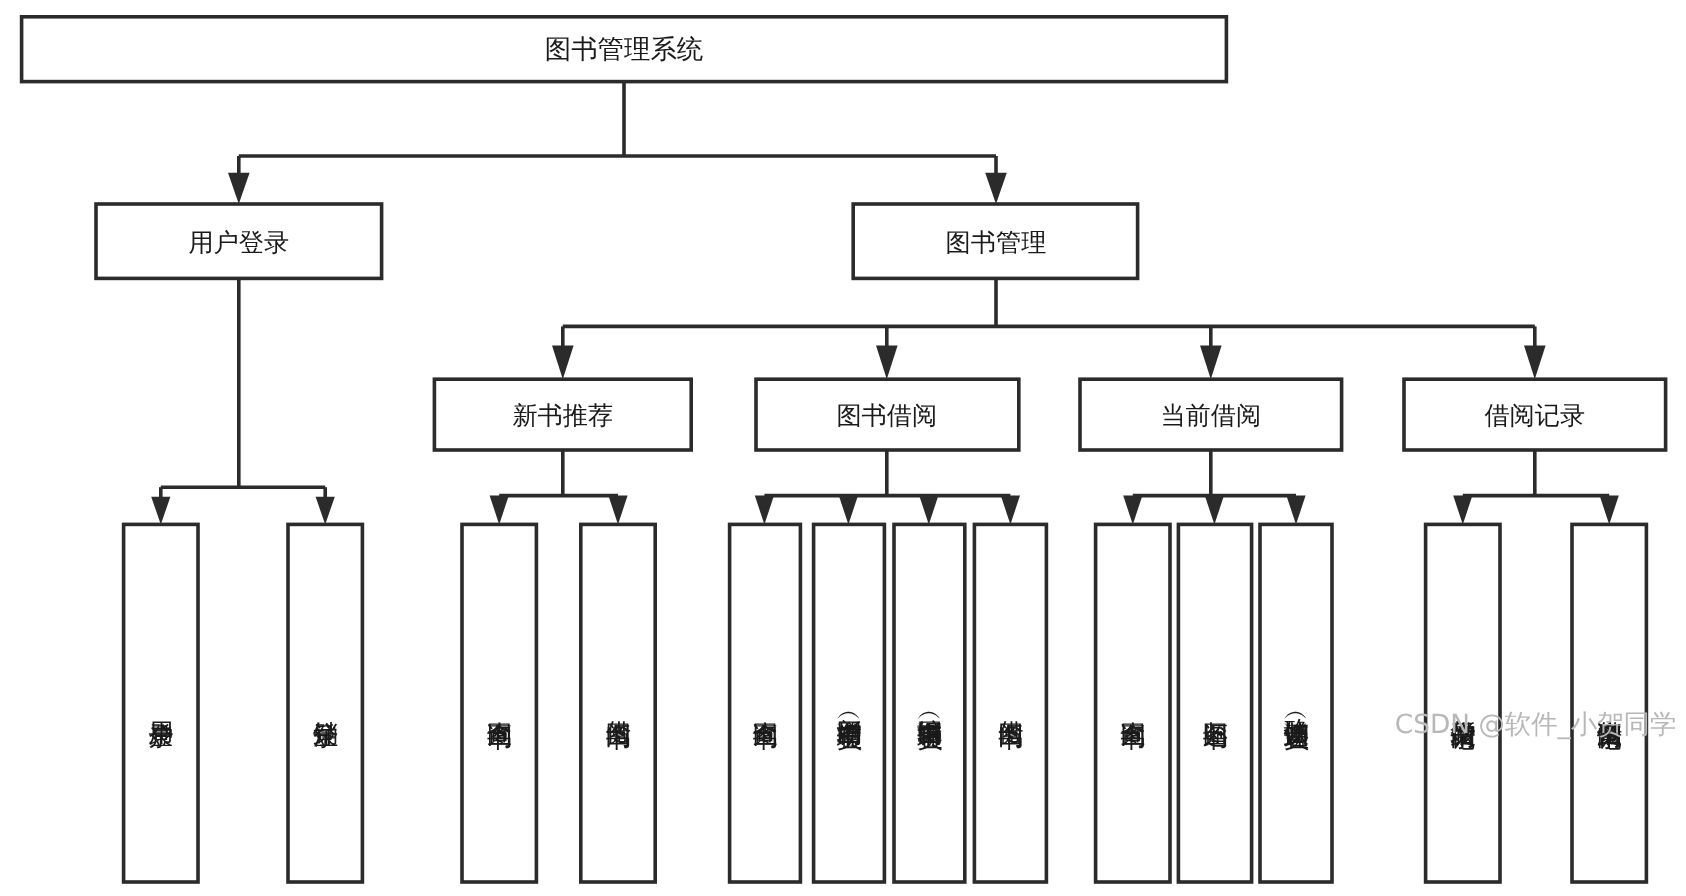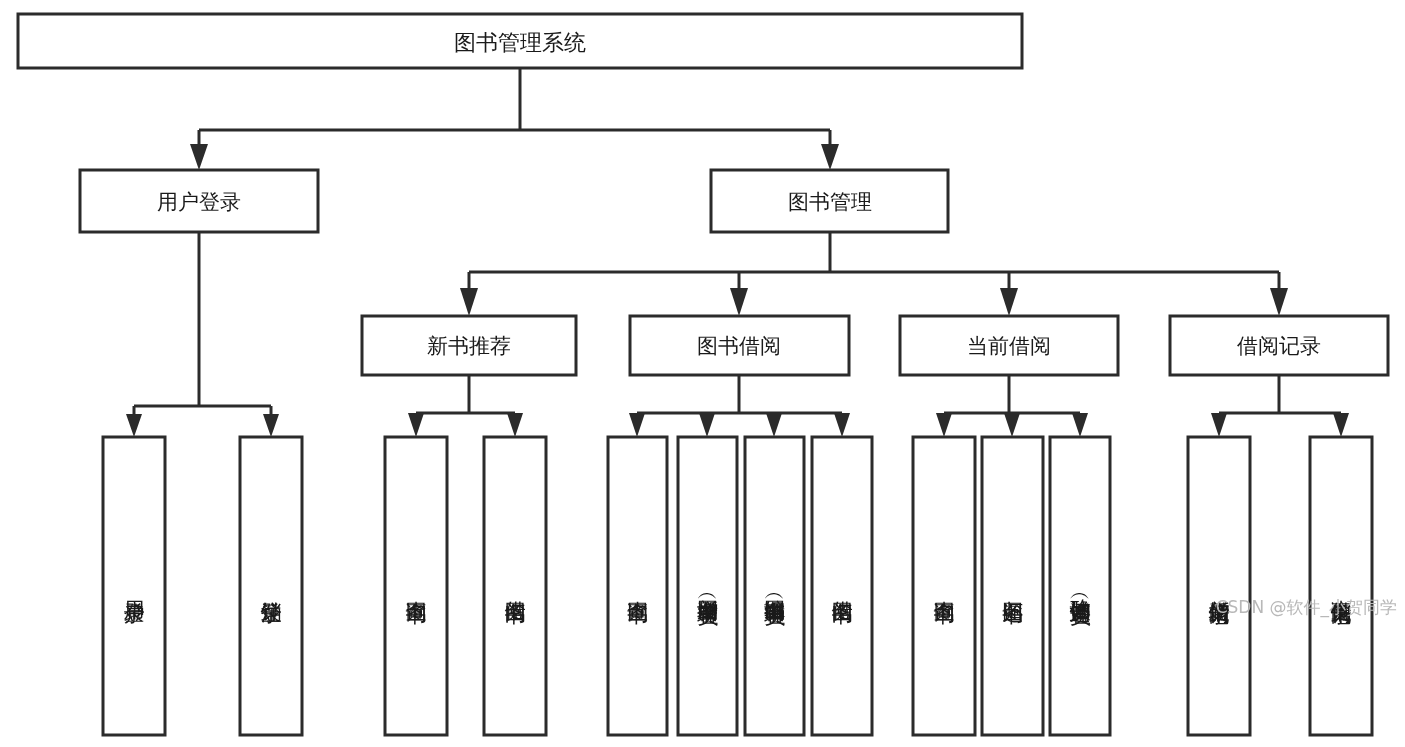--- a/index.html
+++ b/index.html
@@ -74,21 +74,21 @@
     align-items: center;
     justify-content: center;
     pointer-events: none;
     letter-spacing: 1px;
   }
   .watermark {
     position: absolute;
     right: 8px;
     bottom: 6px;
     font-family: "DejaVu Sans", "Liberation Sans", sans-serif;
-    font-size: 17px;
+    font-size: 22px;
     color: #b8b8b8;
     white-space: nowrap;
   }
 </style>
 </head>
 <body>
 
 <div id="diagram-root">
 
   <svg id="diagram-svg" viewBox="0 0 1405 747">

